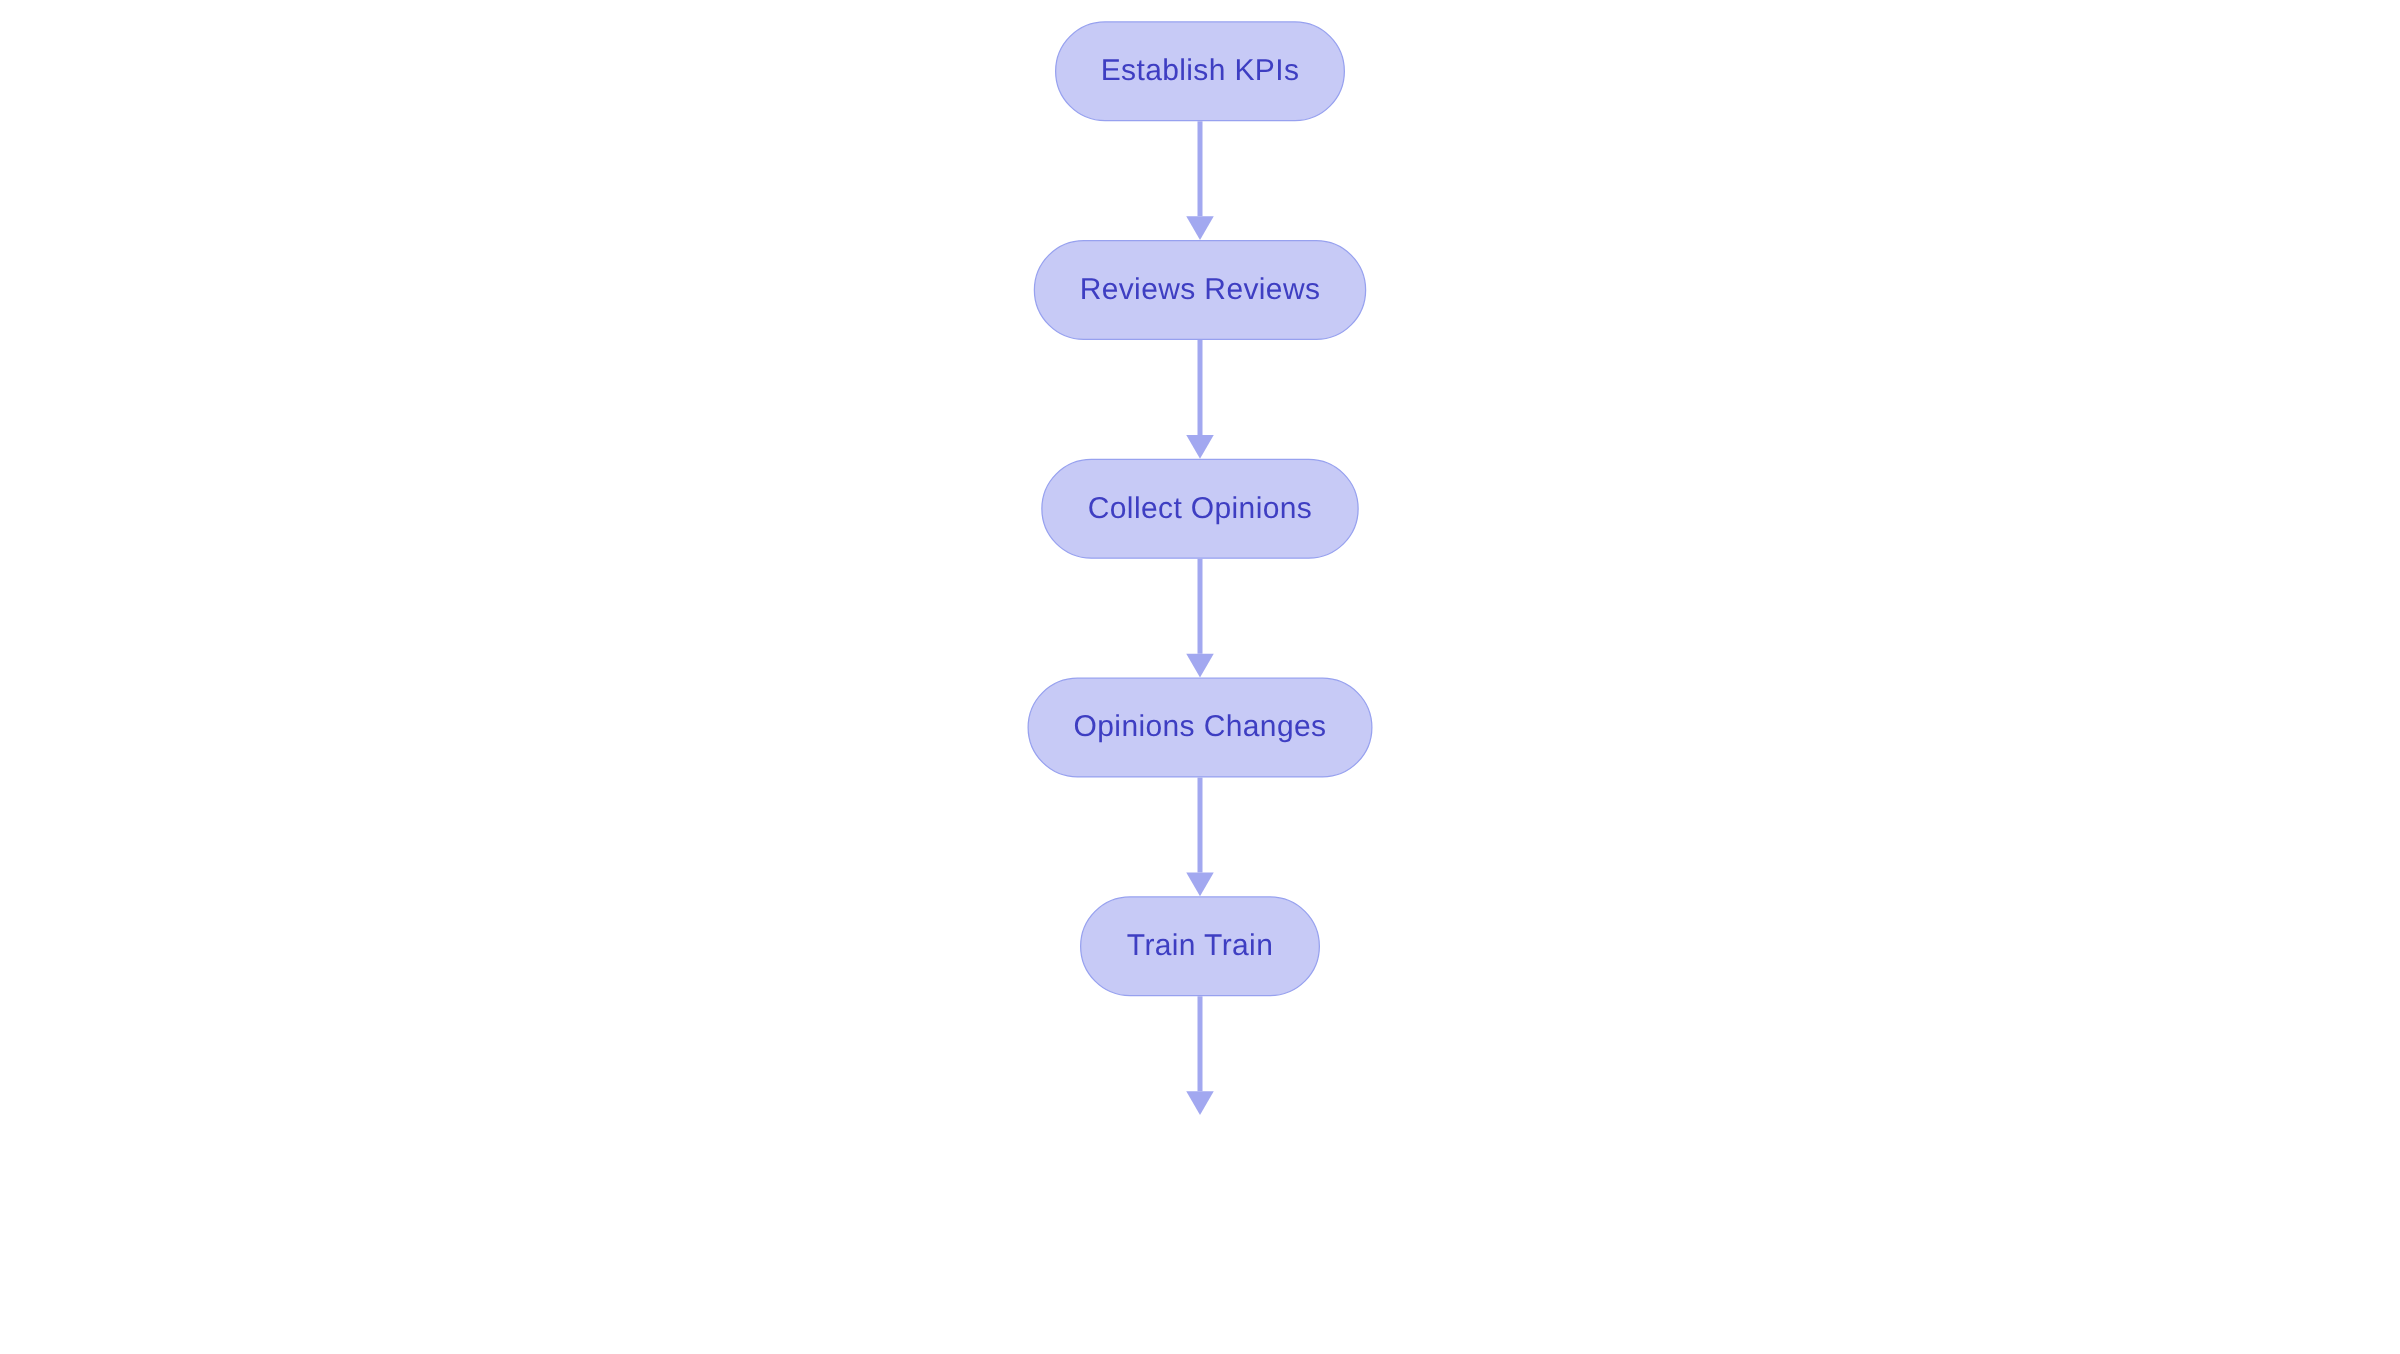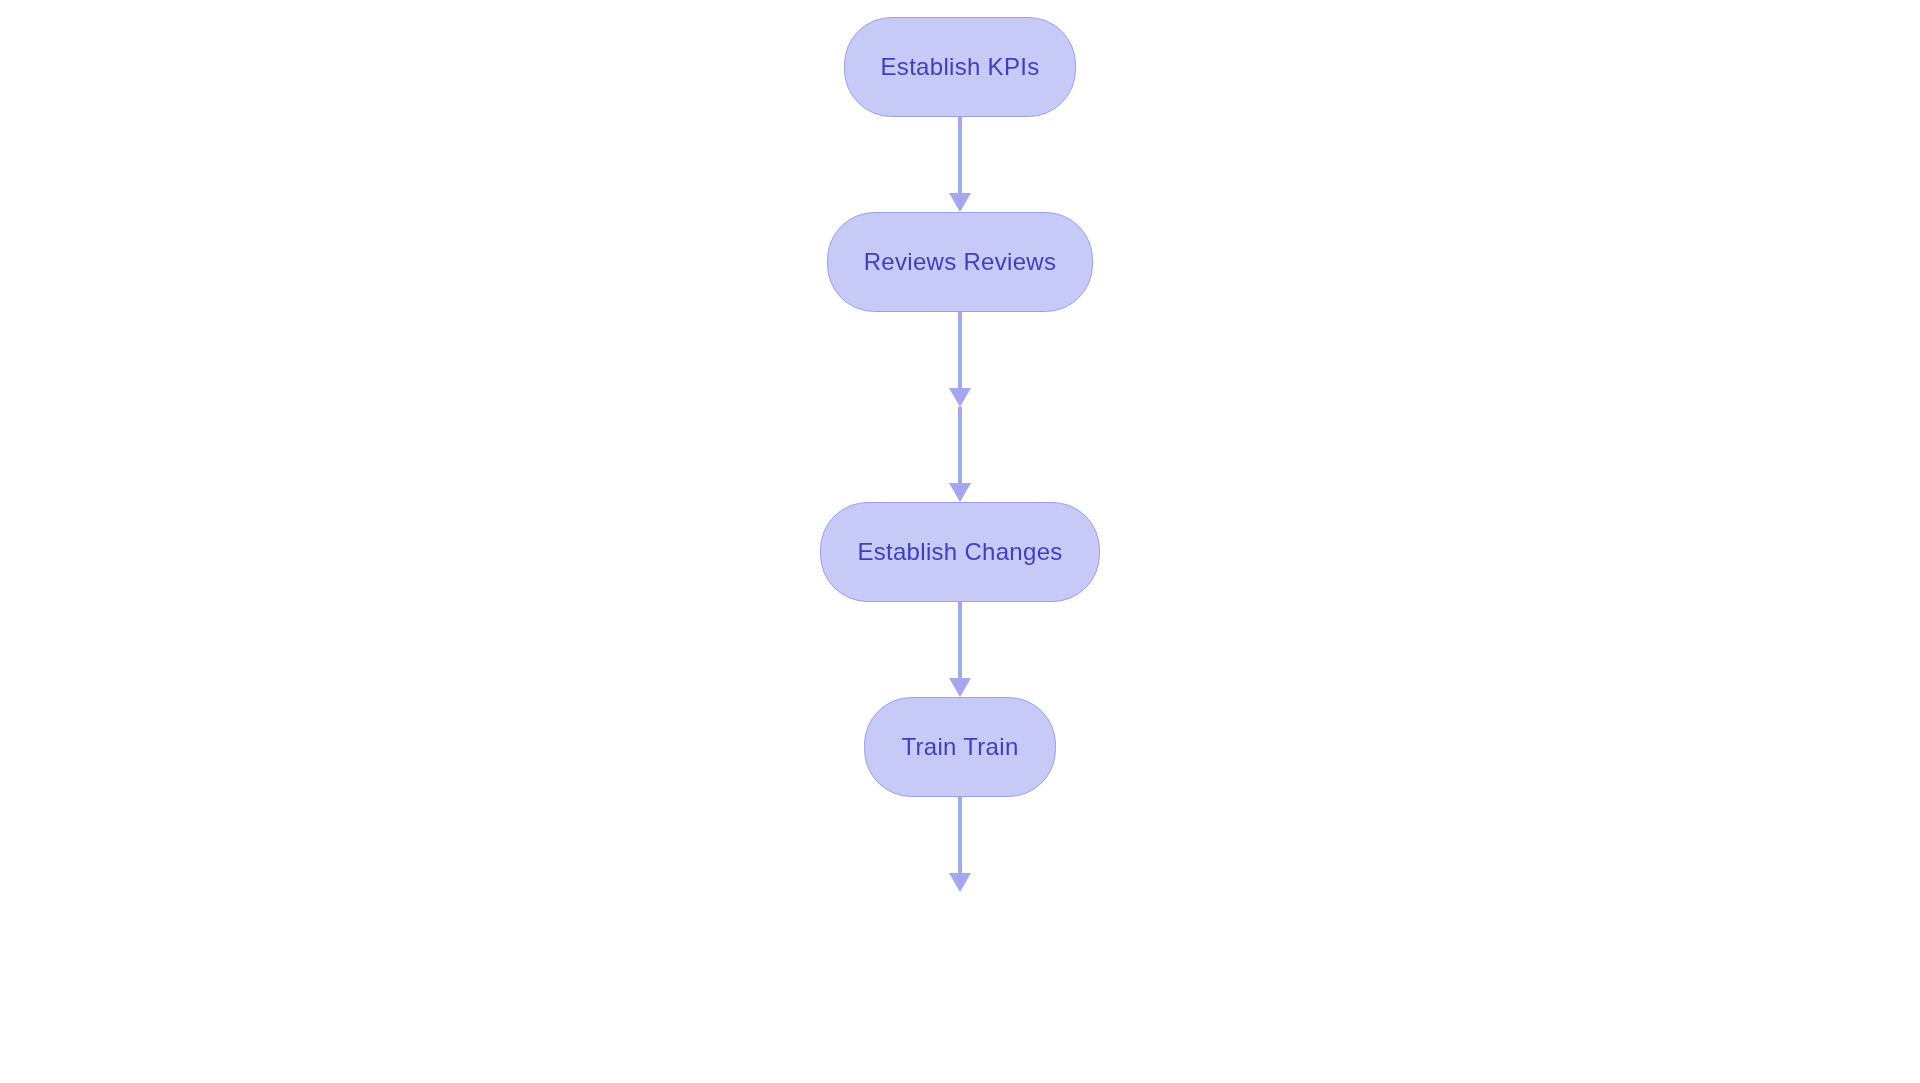--- a/index.html
+++ b/index.html
@@ -24,21 +24,21 @@
   .flow-column {
     position: absolute;
     left: 0;
     top: 17px;
     width: 1920px;
     display: flex;
     flex-direction: column;
     align-items: center;
   }
   .node {
-    height: 100px;
+    height: 80px;
     padding: 0 36px;
     border-radius: 47.5px;
     background: var(--node-fill);
     border: 1.5px solid var(--node-border);
     display: flex;
     align-items: center;
   }
   .node-label {
     font-size: 24px;
     font-weight: 400;
@@ -82,28 +82,31 @@
 
     <div class="node">
       <span class="node-label">Reviews Reviews</span>
     </div>
 
     <div class="connector">
       <div class="arrow-line"></div>
       <div class="arrow-head"></div>
     </div>
 
+    <div class="node">
+      <span class="node-label">Collect Opinions</span>
+    </div>
 
     <div class="connector">
       <div class="arrow-line"></div>
       <div class="arrow-head"></div>
     </div>
 
     <div class="node">
-      <span class="node-label">Establish Changes</span>
+      <span class="node-label">Opinions Changes</span>
     </div>
 
     <div class="connector">
       <div class="arrow-line"></div>
       <div class="arrow-head"></div>
     </div>
 
     <div class="node">
       <span class="node-label">Train Train</span>
     </div>

